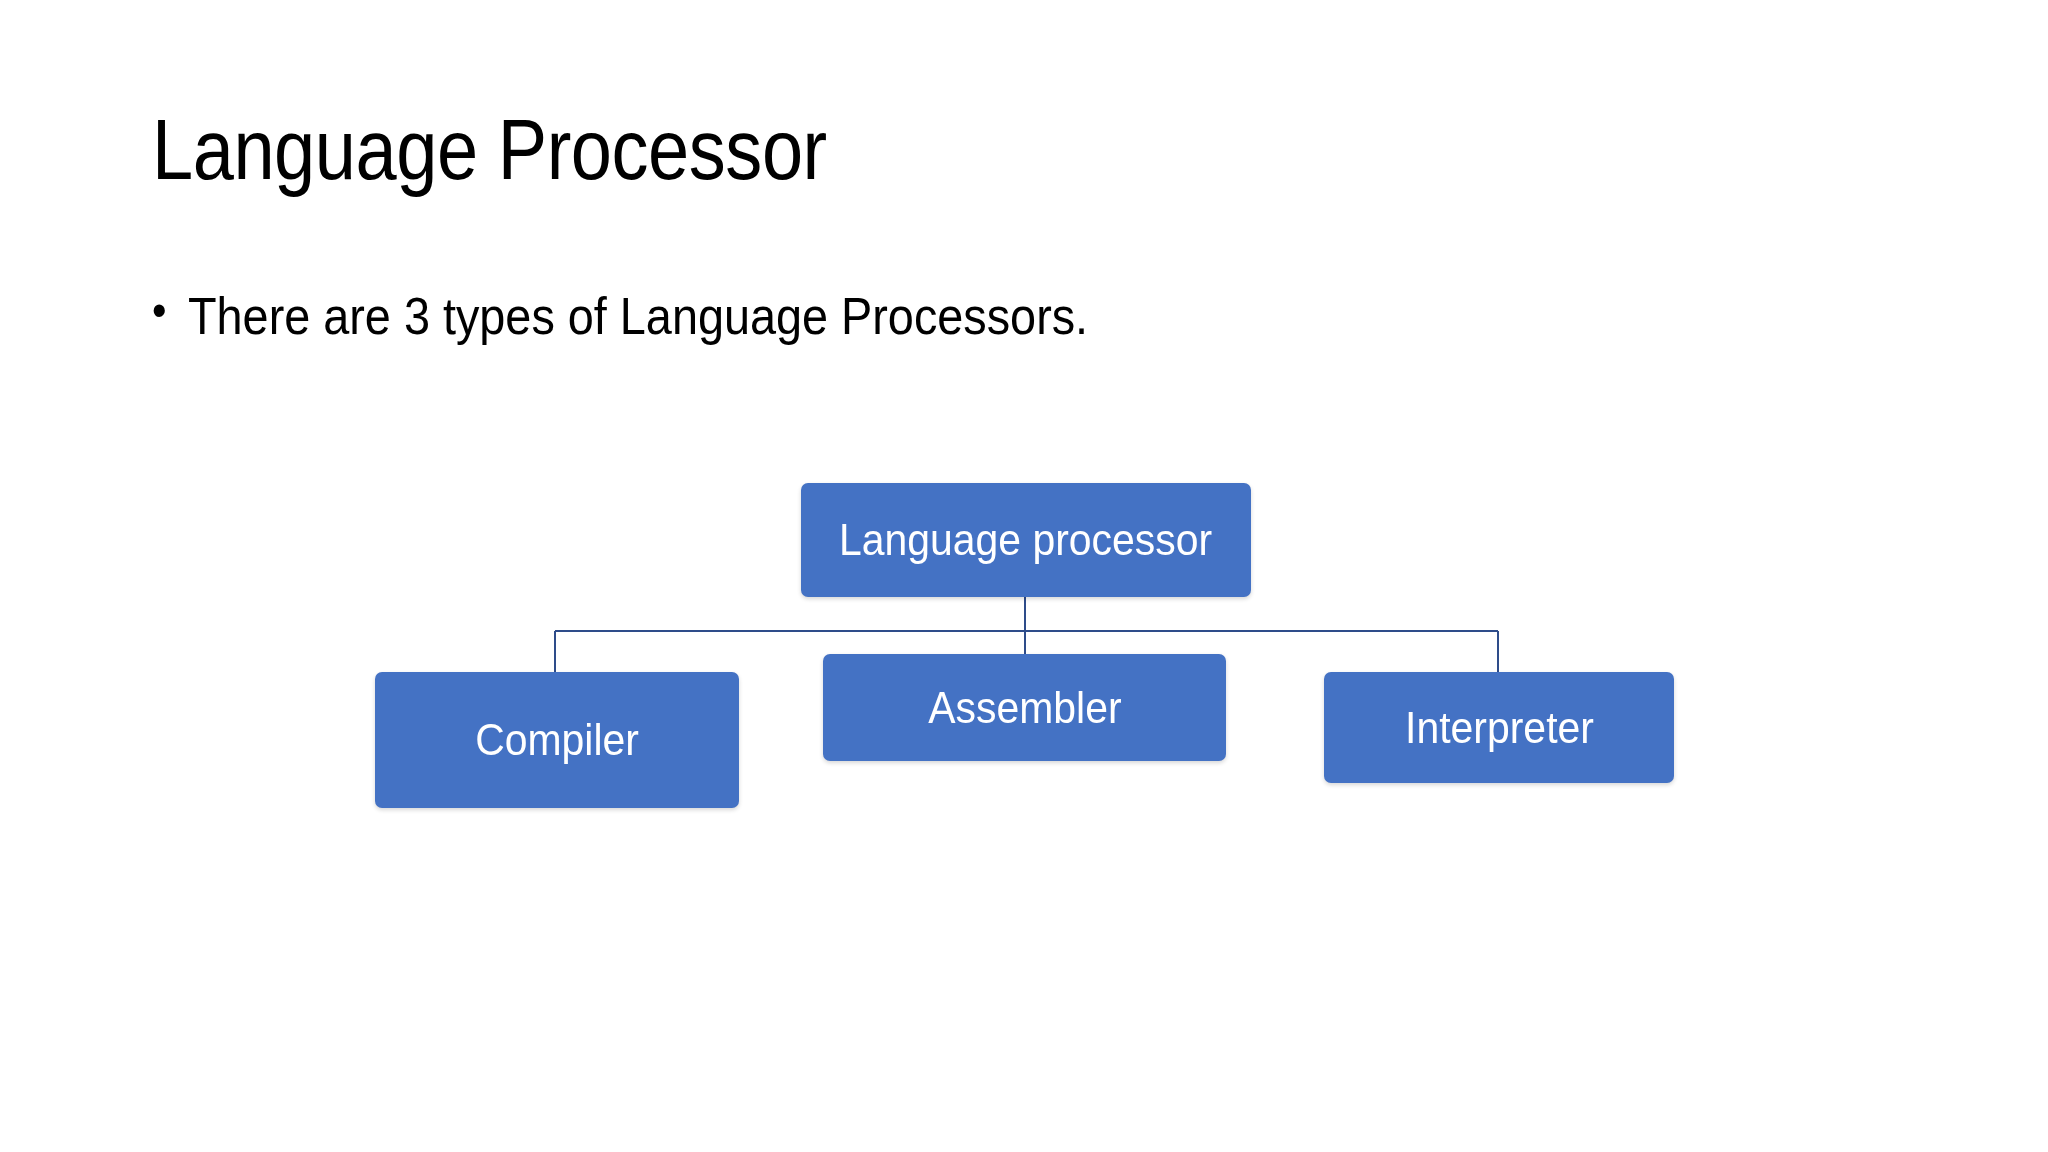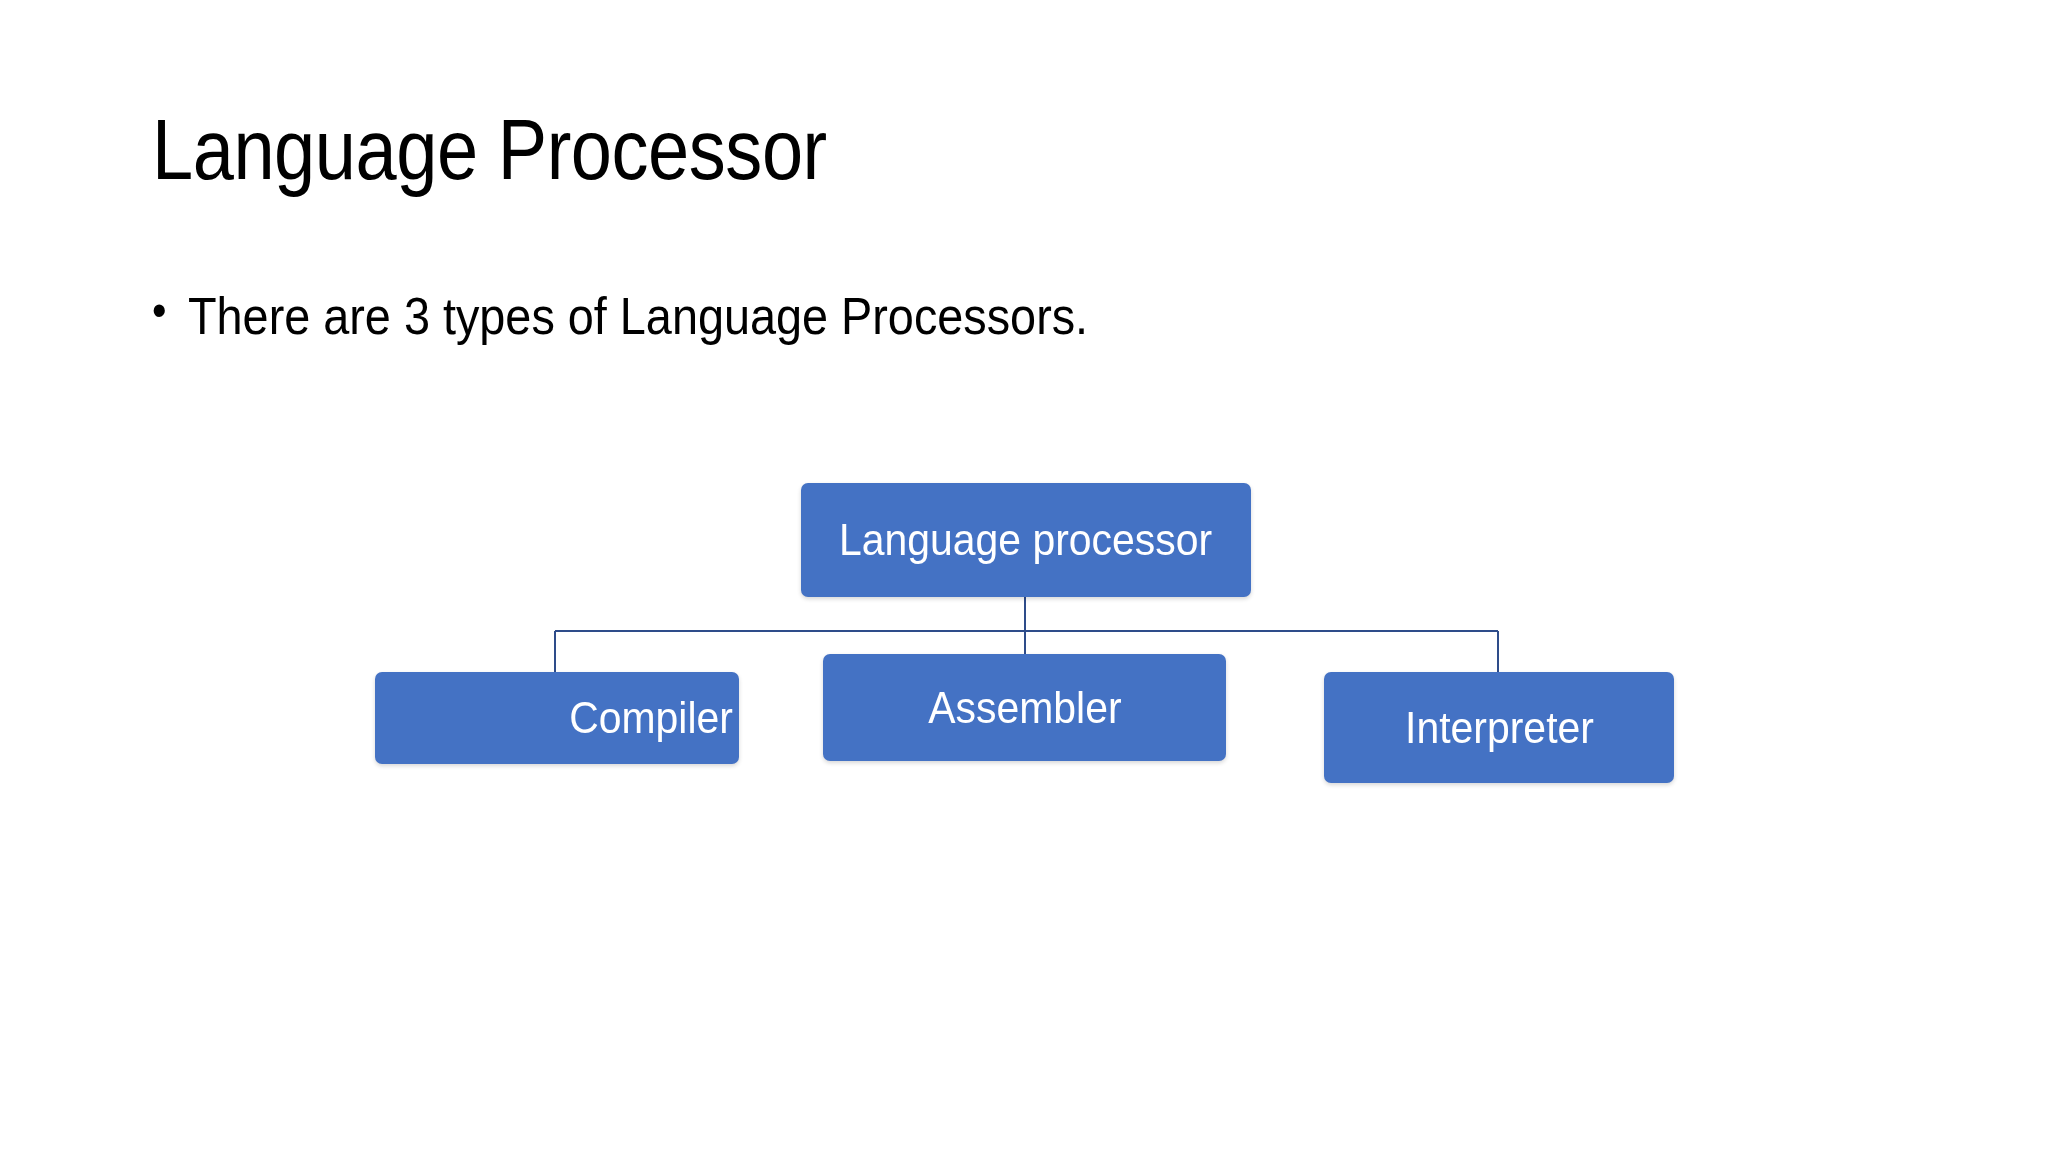--- a/index.html
+++ b/index.html
@@ -109,22 +109,21 @@
     left: 801px;
     top: 483px;
     width: 450px;
     height: 114px;
   }
   
   .node-compiler {
     left: 375px;
     top: 672px;
     width: 364px;
-    height: 92px;
-    justify-content: flex-end;
+    height: 136px;
   }
   .node-assembler {
     left: 823px;
     top: 654px;
     width: 403px;
     height: 107px;
   }
   .node-interpreter {
     left: 1324px;
     top: 672px;

